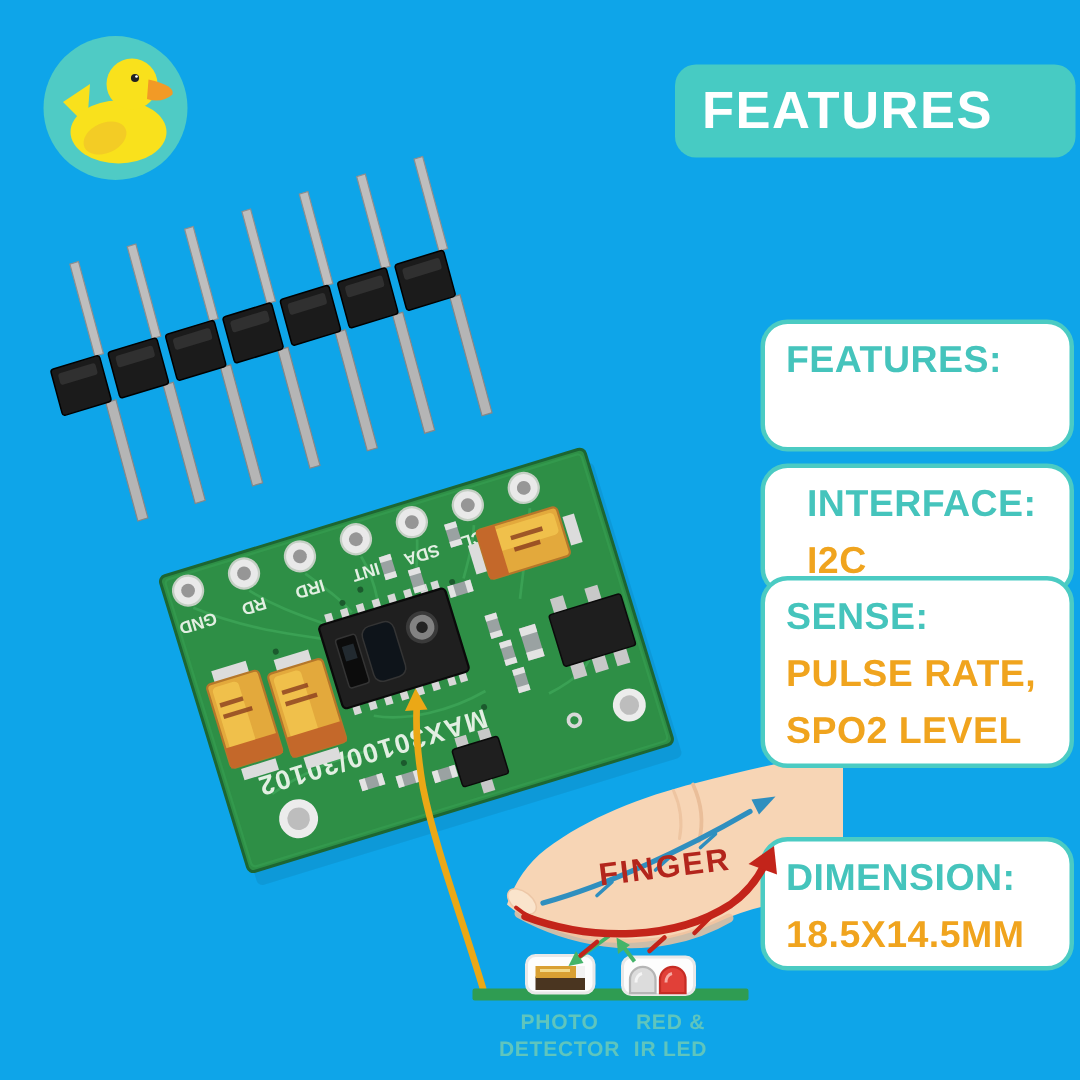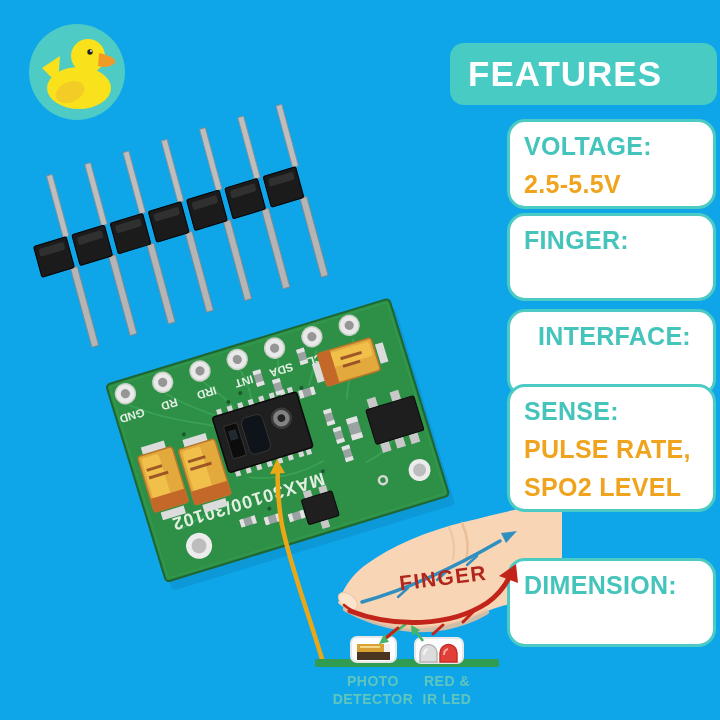--- a/index.html
+++ b/index.html
@@ -39,37 +39,35 @@
       <path d="M346,609 C362,618 382,625 403,628 C432,632 462,626 486,612" stroke="#EFC19D" stroke-width="6" fill="none" opacity="0.85" stroke-linecap="round"></path>
       <ellipse cx="348" cy="601" rx="11" ry="6.5" transform="rotate(38 348 601)" fill="#FAE4CC" stroke="#EDC7A7" stroke-width="1"></ellipse>
       <path d="M462,523 C468,536 469,549 466,561" stroke="#EABE99" stroke-width="2.5" fill="none" stroke-linecap="round"></path>
       <path d="M449,527 C454,538 455,549 453,559" stroke="#EABE99" stroke-width="2" fill="none" opacity="0.7" stroke-linecap="round"></path>
     </g>
   </svg>
 
   <div class="features-panel">
     <div class="fhead">FEATURES</div>
 
-    <div class="fbox" style="top:119px;height:90px;">
-      <div class="lab">VOLTAGE:</div>
-      <div class="val">2.5-5.5V</div>
-    </div>
     <div class="fbox" style="top:213px;height:88px;">
-      <div class="lab">FINGER:</div>
+      <div class="lab">FEATURES:</div>
     </div>
     <div class="fbox" style="top:309px;height:88px;padding-left:28px;">
       <div class="lab">INTERFACE:</div>
+      <div class="val">I2C</div>
     </div>
     <div class="fbox" style="top:384px;height:128px;">
       <div class="lab">SENSE:</div>
       <div class="val">PULSE RATE,</div>
       <div class="val">SPO2 LEVEL</div>
     </div>
     <div class="fbox" style="top:558px;height:89px;">
       <div class="lab">DIMENSION:</div>
+      <div class="val">18.5X14.5MM</div>
     </div>
   </div>
 
   <svg id="over-layer" class="layer" viewBox="0 0 720 720">
     <defs>
       <g id="pin-unit">
         <rect x="14" y="-80" width="6" height="64" fill="#BEBEBE" stroke="#8E8E8E" stroke-width="0.8"></rect>
         <rect x="13" y="16" width="7" height="82" fill="#B5B5B5" stroke="#878787" stroke-width="0.8"></rect>
         <rect x="-17" y="-16" width="34" height="32" rx="2" fill="#1B1B1B" stroke="#000000" stroke-width="1"></rect>
         <rect x="-13" y="-12" width="26" height="8" rx="2" fill="#303030"></rect>

